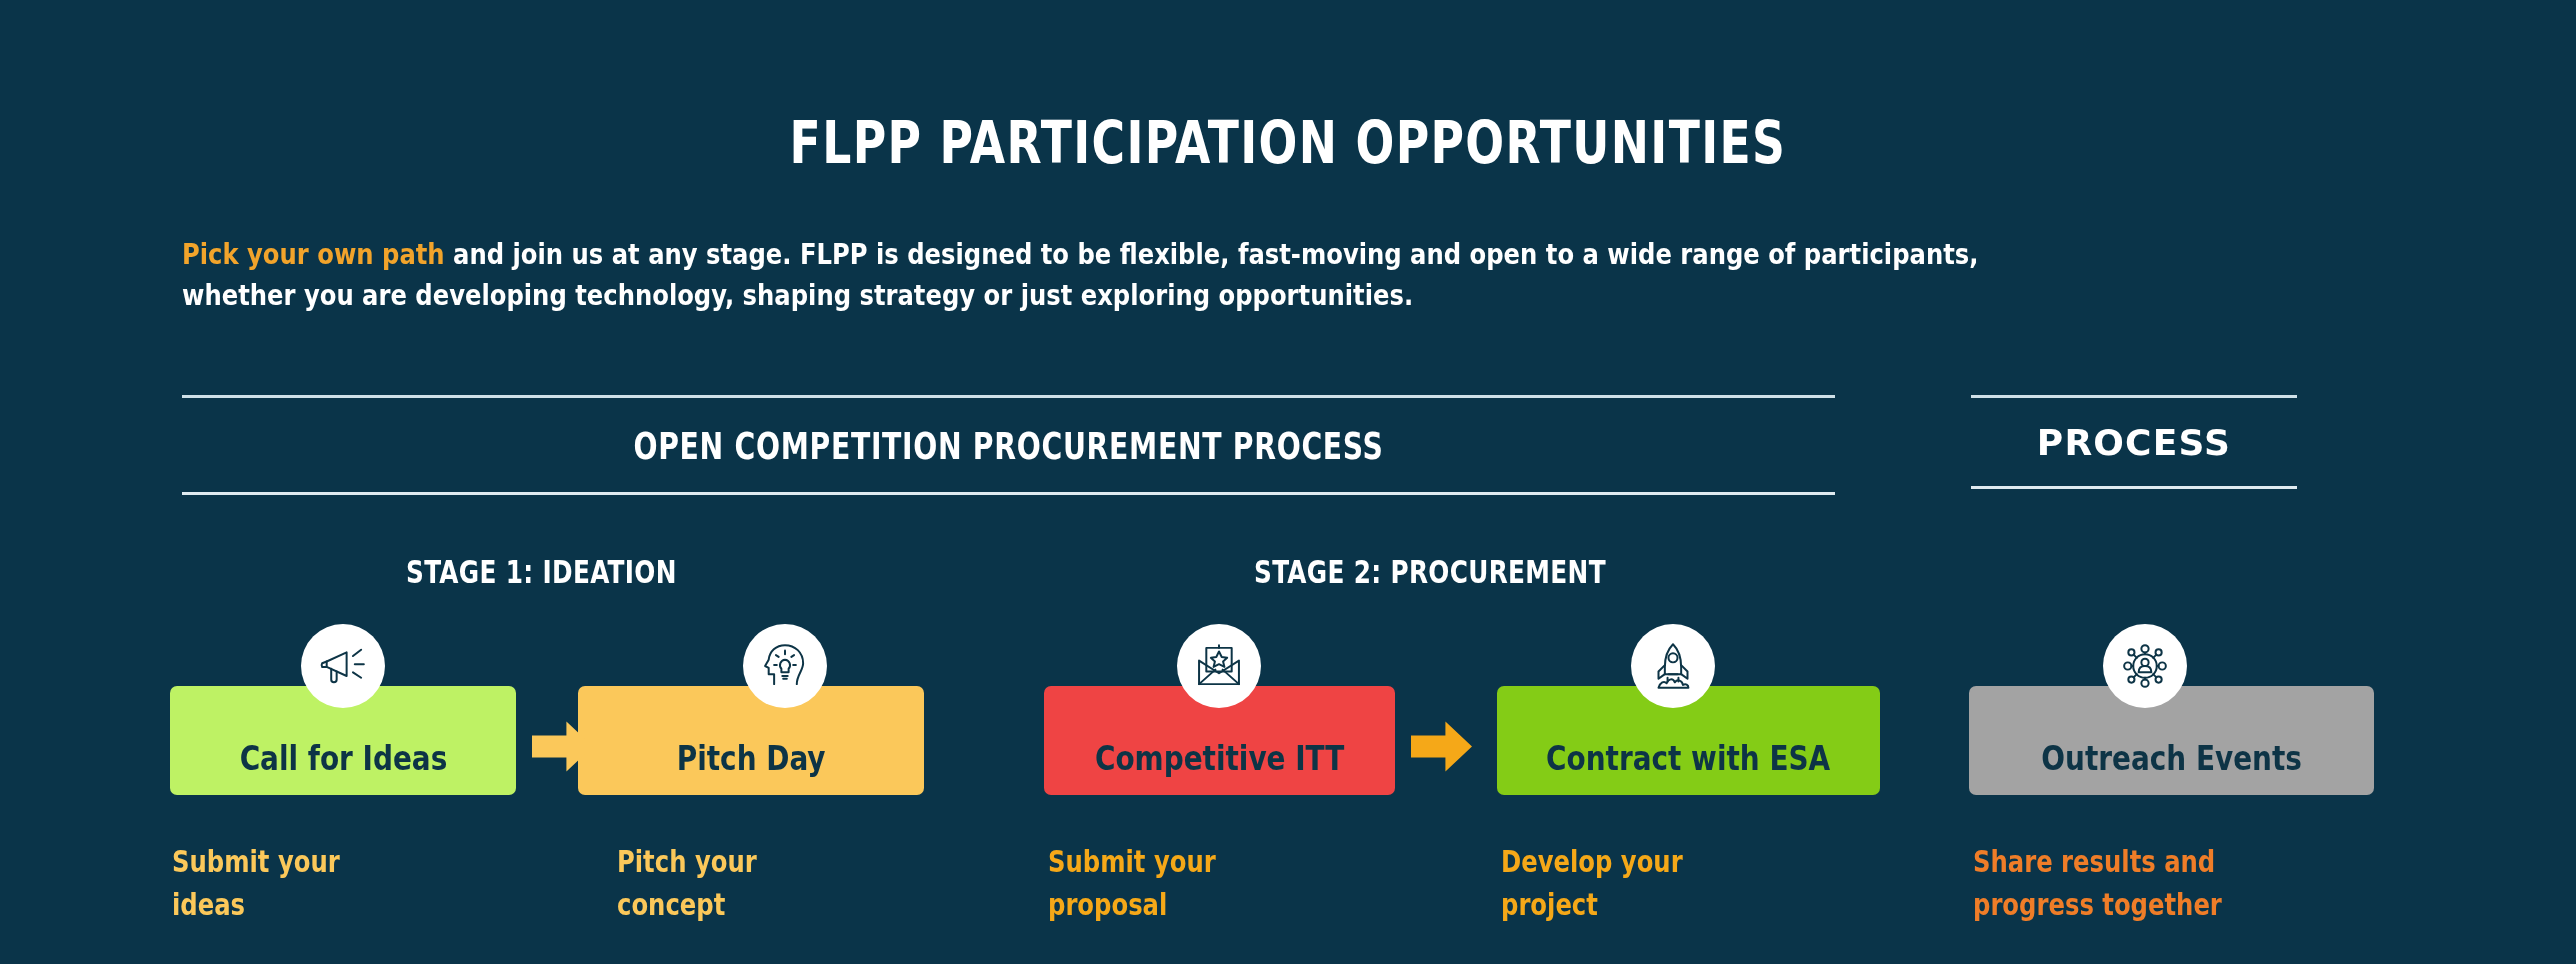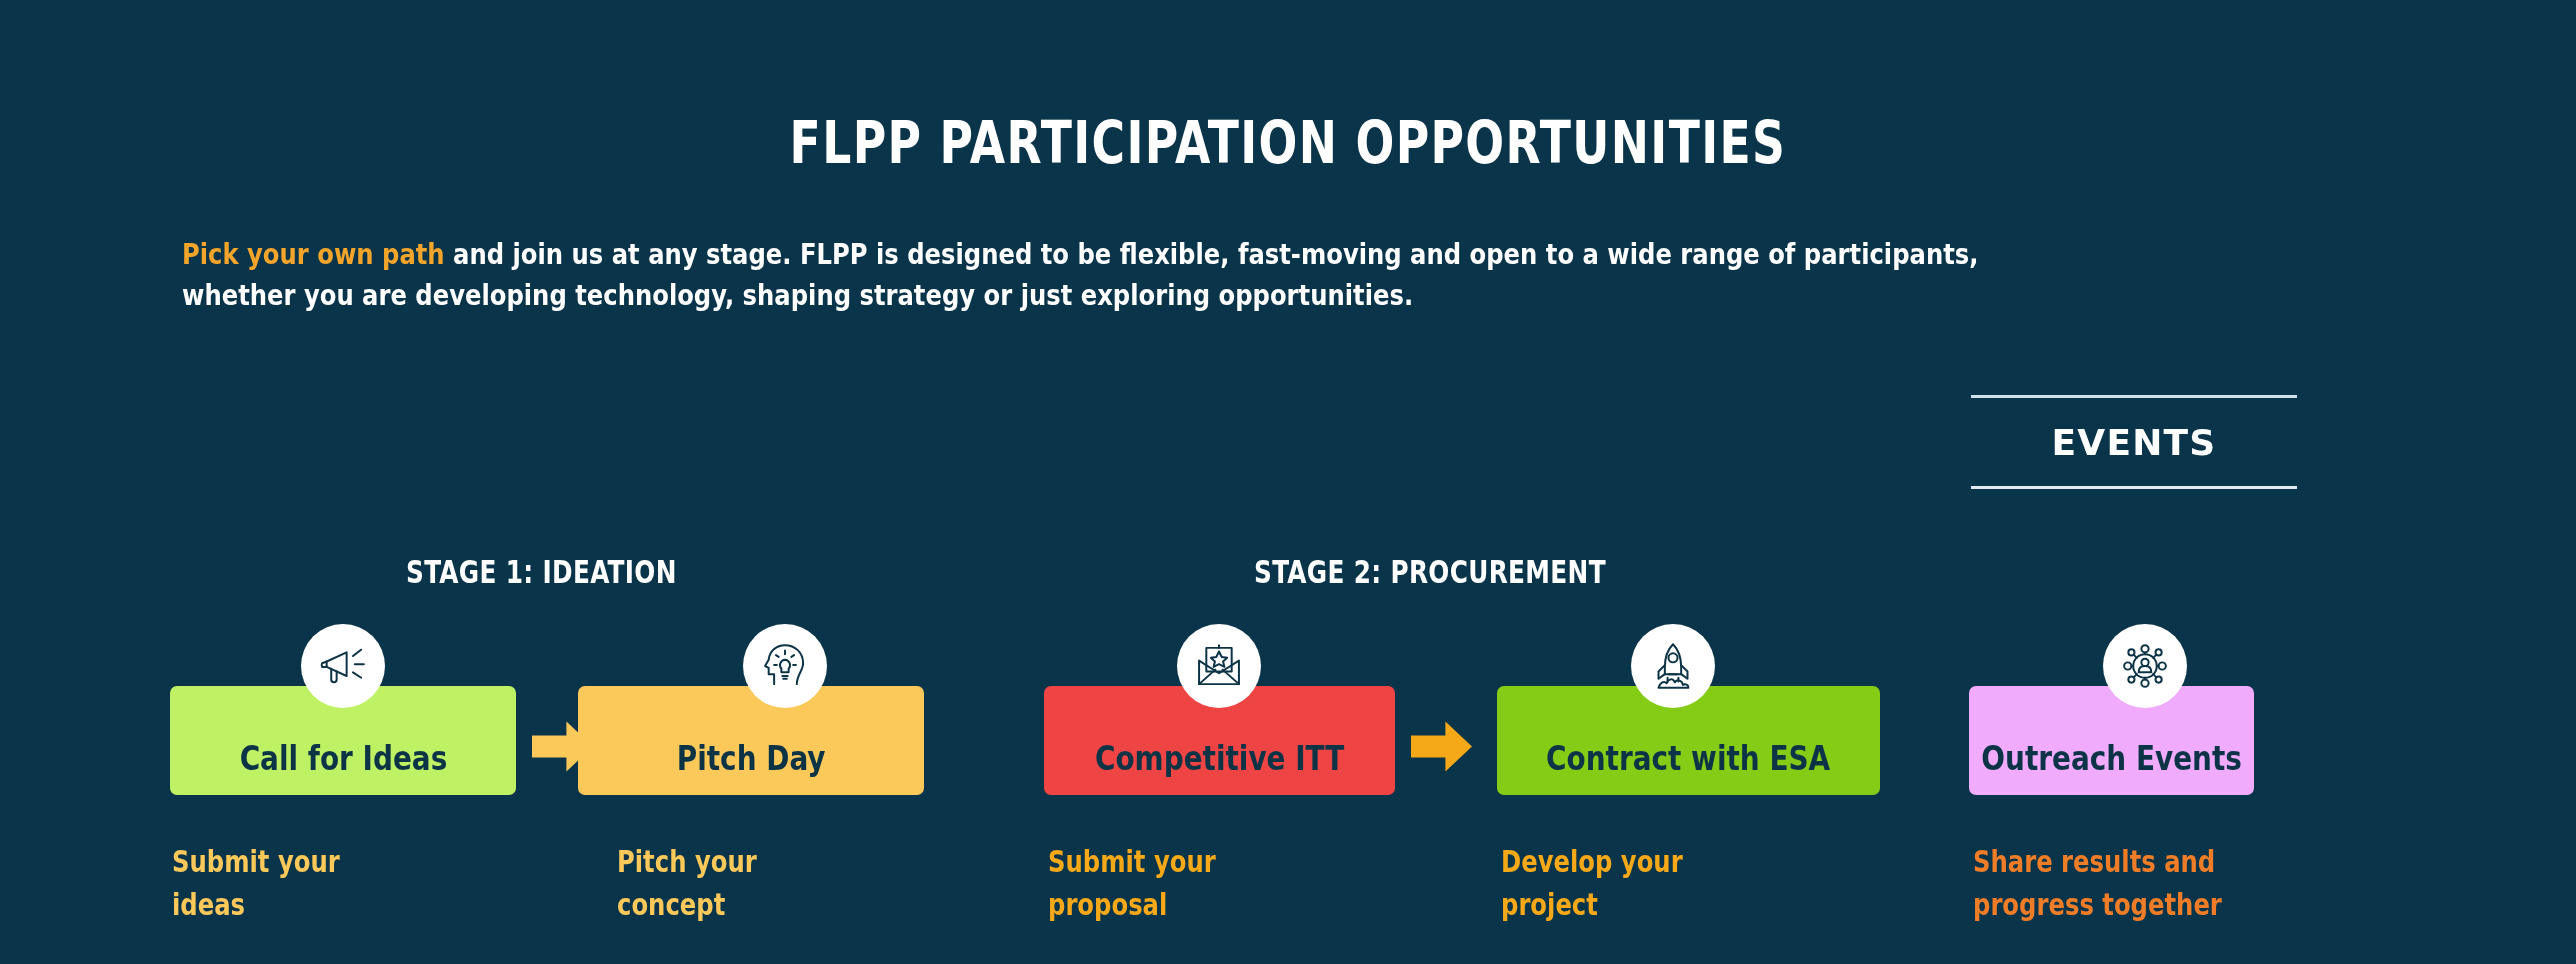--- a/index.html
+++ b/index.html
@@ -62,21 +62,21 @@
   }
   .card .card-label{
     color:#0d3446;font-weight:bold;font-size:33px;
     padding-bottom:20px;white-space:nowrap;line-height:1;
     transform:scaleX(.94);transform-origin:center bottom;
   }
   #card-call-for-ideas{left:170px;top:686px;width:346px;background:#bef264;}
   #card-pitch-day    {left:578px;top:686px;width:346px;background:#fbc85a;}
   #card-competitive-itt{left:1044px;top:686px;width:351px;background:#ef4444;}
   #card-contract-with-esa{left:1497px;top:686px;width:383px;background:#84cc16;}
-  #card-outreach-events{left:1969px;top:686px;width:285px;background:#f0abfc;}
+  #card-outreach-events{left:1969px;top:686px;width:405px;background:#a3a3a3;}
 
   
   .icon-badge{
     position:absolute;width:84px;height:84px;border-radius:50%;
     background:#ffffff;display:flex;align-items:center;justify-content:center;
     z-index:5;
   }
   .icon-badge svg{display:block;}
   #icon-call-for-ideas{left:301px;top:624px;}
   #icon-pitch-day{left:743px;top:624px;}
@@ -106,24 +106,29 @@
 <div class="stage">
 
   <div class="title">FLPP PARTICIPATION OPPORTUNITIES</div>
 
   <div class="subtitle">
     <span class="hl">Pick your own path</span><span> and join us at any stage. FLPP is designed to be flexible, fast-moving and open to a wide range of participants,</span>
     <br>
     <span>whether you are developing technology, shaping strategy or just exploring opportunities.</span>
   </div>
 
+  <div class="sect" id="sect-proc">
+    <div class="rule"></div>
+    <div class="sect-label">OPEN COMPETITION PROCUREMENT PROCESS</div>
+    <div class="rule bot"></div>
+  </div>
 
   <div class="sect" id="sect-events">
     <div class="rule"></div>
-    <div class="sect-label">EVENTS</div>
+    <div class="sect-label">PROCESS</div>
     <div class="rule bot"></div>
   </div>
 
   <div class="stage-label" id="stage-1-label">STAGE 1: IDEATION</div>
   <div class="stage-label" id="stage-2-label">STAGE 2: PROCUREMENT</div>
 
   <div class="card" id="card-call-for-ideas">
     <div class="card-label">Call for Ideas</div>
   </div>
   <div class="card" id="card-pitch-day">

